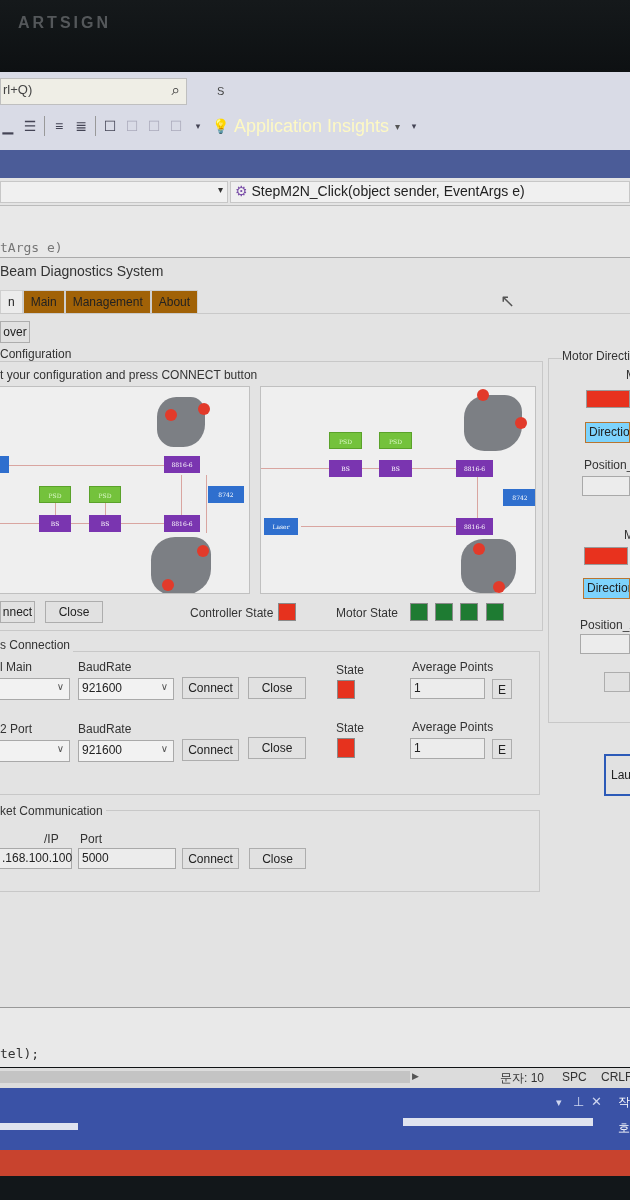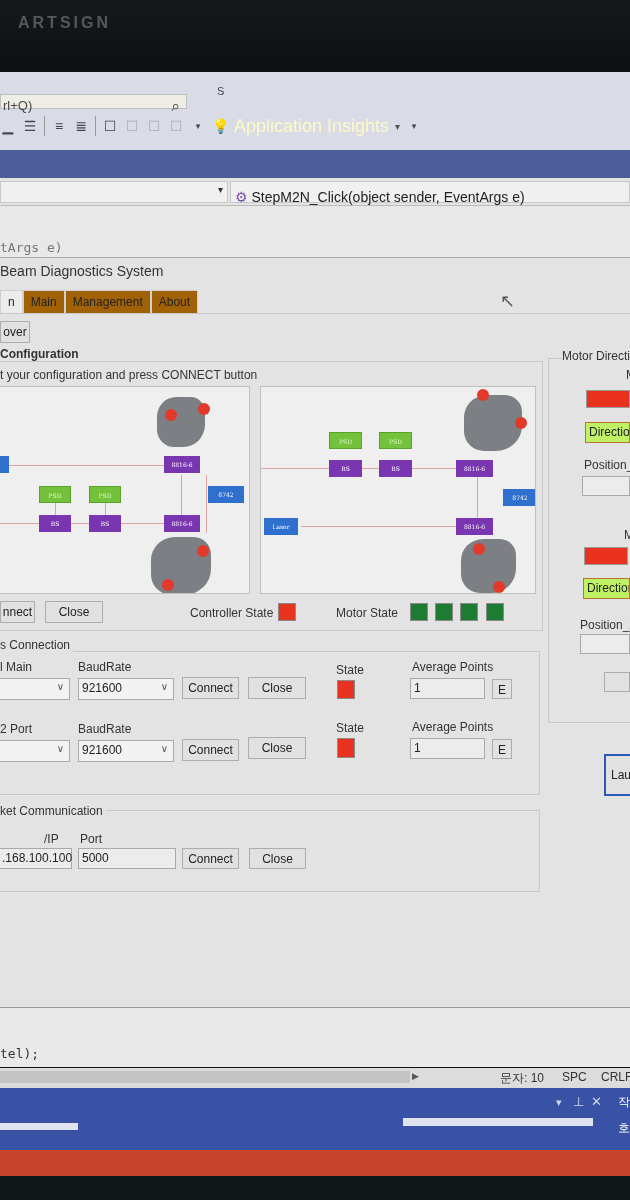--- a/index.html
+++ b/index.html
@@ -1,33 +1,33 @@
 <!DOCTYPE html>
 <html><head>
 <meta charset="utf-8">
 <style>
   * { box-sizing: border-box; margin: 0; padding: 0; }
   body { width: 630px; height: 1200px; overflow: hidden; background: #0f1214; font-family: "Liberation Sans", sans-serif; position: relative; color: #222; }
   .abs { position: absolute; }
   .bezel { left:0; top:0; width:630px; height:75px; background: linear-gradient(#15191b,#0d1012); }
   .brand { left:18px; top:14px; color:#8a8d90; font-weight:bold; font-size:16px; letter-spacing:3px; opacity:.55; }
   .vs-top { left:0; top:72px; width:630px; height:78px; background:#d9dbe6; }
-  .search { left:0; top:78px; width:187px; height:15px; background:#efeee6; border:1px solid #bfbfbf; font-size:13px; color:#444; padding:3px 2px;margin-top:16px; }
+  .search { left:0; top:78px; width:187px; height:27px; background:#efeee6; border:1px solid #bfbfbf; font-size:13px; color:#444; padding:3px 2px; }
   .search-ico { right:6px; top:2px; font-size:15px; color:#333; }
   .s-label { left:217px; top:85px; font-size:11px; color:#444; }
   .toolbar { left:0; top:112px; height:28px; display:flex; align-items:center; gap:6px; font-size:14px; color:#555; }
   .tb-icon { display:inline-block; width:16px; text-align:center; color:#445; }
   .tb-icon.dim { color:#aab; }
   .sep { width:1px; height:20px; background:#999; }
   .insights { font-size:18px; color:#fef9c3; }
   .bluebar { left:0; top:150px; width:630px; height:28px; background:#4b5c98; }
   .navbar { left:0; top:178px; width:630px; height:28px; background:#e4e4e4; border-bottom:1px solid #bbb; }
   .nav-left { left:0; top:181px; width:228px; height:22px; background:#f0f0f0; border:1px solid #c7c7c7; }
   .nav-left .dd { right:4px; top:2px; font-size:10px; color:#333; }
-  .nav-right { left:230px; top:181px; width:400px; height:22px; background:#f0f0f0; border:1px solid #c7c7c7; font-size:14px; padding:7px 4px; color:#222; }
+  .nav-right { left:230px; top:181px; width:400px; height:22px; background:#f0f0f0; border:1px solid #c7c7c7; font-size:14px; padding:1px 4px; color:#222; }
   .editor { left:0; top:206px; width:630px; height:58px; background:#e8e8e8; }
   .code-frag { left:0; top:240px; font-family:"DejaVu Sans Mono", monospace; font-size:13px; color:#777; }
   .form { left:0; top:257px; width:630px; height:750px; background:#e3e3e3; border-top:1px solid #aaa; }
   .form-title { left:0; top:263px; font-size:14px; color:#333; }
   .tabs { left:0; top:290px; height:24px; display:flex; font-size:12px; }
   .tab { padding:4px 7px; border:1px solid #cfcfcf; border-bottom:none; background:#a16207; color:#222; }
   .tab.active { background:#ececec; }
   .tab-strip { left:0; top:313px; width:630px; height:1px; background:#c9c9c9; }
   .btn { background:#e1e1e1; border:1px solid #adadad; font-size:12px; color:#222; text-align:center; line-height:20px; }
   .group-label { font-size:12px; color:#333; }
@@ -39,21 +39,21 @@
   .blue { background:#2f6fce; }
   .wire { position:absolute; background:#d9a5a0; }
   .robot { position:absolute; background:#7c7f84; border-radius:40% 30% 45% 35%; }
   .dot { position:absolute; width:12px; height:12px; border-radius:50%; background:#e23a2a; }
   .label { font-size:12px; color:#333; }
   .led-red { background:#e6321e; border:1px solid #8a8a8a; }
   .led-green { background:#1e7b32; border:1px solid #8a8a8a; }
   .combo { background:#f2f2f2; border:1px solid #a9a9a9; font-size:12px; padding:2px 3px; color:#222; }
   .combo .chev { position:absolute; right:5px; top:2px; font-size:10px; color:#555; }
   .field { background:#ececec; border:1px solid #a9a9a9; font-size:12px; padding:2px 3px; color:#222; }
-  .orange-btn { background:#bef264; border:1px solid #b97530; font-size:12px; color:#222; padding:2px 3px; overflow:hidden; white-space:nowrap; }
+  .orange-btn { background:#7dd3fc; border:1px solid #b97530; font-size:12px; color:#222; padding:2px 3px; overflow:hidden; white-space:nowrap; }
   .red-btn { background:#e8321e; border:1px solid #9a9a9a; }
   .status-strip { left:0; top:1007px; width:630px; height:60px; background:#e9e9e9; border-top:1px solid #999; }
   .statusbar { left:0; top:1068px; width:630px; height:20px; background:#dcdcdc; font-size:12px; color:#333; }
   .hscroll { left:0; top:1071px; width:410px; height:12px; background:#c4c4c4; }
   .blue-panel { left:0; top:1088px; width:630px; height:62px; background:#3a52a6; }
   .red-bottom { left:0; top:1150px; width:630px; height:26px; background:#c8432e; }
   .dark-bottom { left:0; top:1176px; width:630px; height:24px; background:#12171a; }
 </style>
 </head>
 <body>
@@ -107,21 +107,21 @@
   <div class="tab">Main</div>
   <div class="tab">Management</div>
   <div class="tab">About</div>
 </div>
 <div class="abs tab-strip"></div>
 <div class="abs" style="left:500px;top:290px;font-size:18px;color:#555;">↖</div>
 
 <div class="abs btn" style="left:0;top:321px;width:30px;height:22px;">over</div>
 
 <div class="abs group-box" style="left:-2px;top:361px;width:545px;height:270px;"></div>
-<div class="abs group-label" style="left:0;top:347px;background:#e3e3e3;padding-right:3px;font-weight:bold;">Configuration</div>
+<div class="abs group-label" style="left:0;top:347px;background:#e3e3e3;padding-right:3px;">Configuration</div>
 <div class="abs label" style="left:0;top:368px;">t your configuration and press CONNECT button</div>
 
 <div class="abs diagram" style="left:-2px;top:386px;width:252px;height:208px;">
   <div class="wire" style="left:0;top:78px;width:170px;height:1px;"></div>
   <div class="wire" style="left:0;top:136px;width:170px;height:1px;"></div>
   <div class="wire" style="left:182px;top:88px;width:1px;height:40px;"></div>
   <div class="wire" style="left:207px;top:88px;width:1px;height:58px;"></div>
   <div class="wire" style="left:56px;top:116px;width:1px;height:12px;"></div>
   <div class="wire" style="left:106px;top:116px;width:1px;height:12px;"></div>
   <div class="node blue" style="left:0;top:69px;width:10px;"></div>

